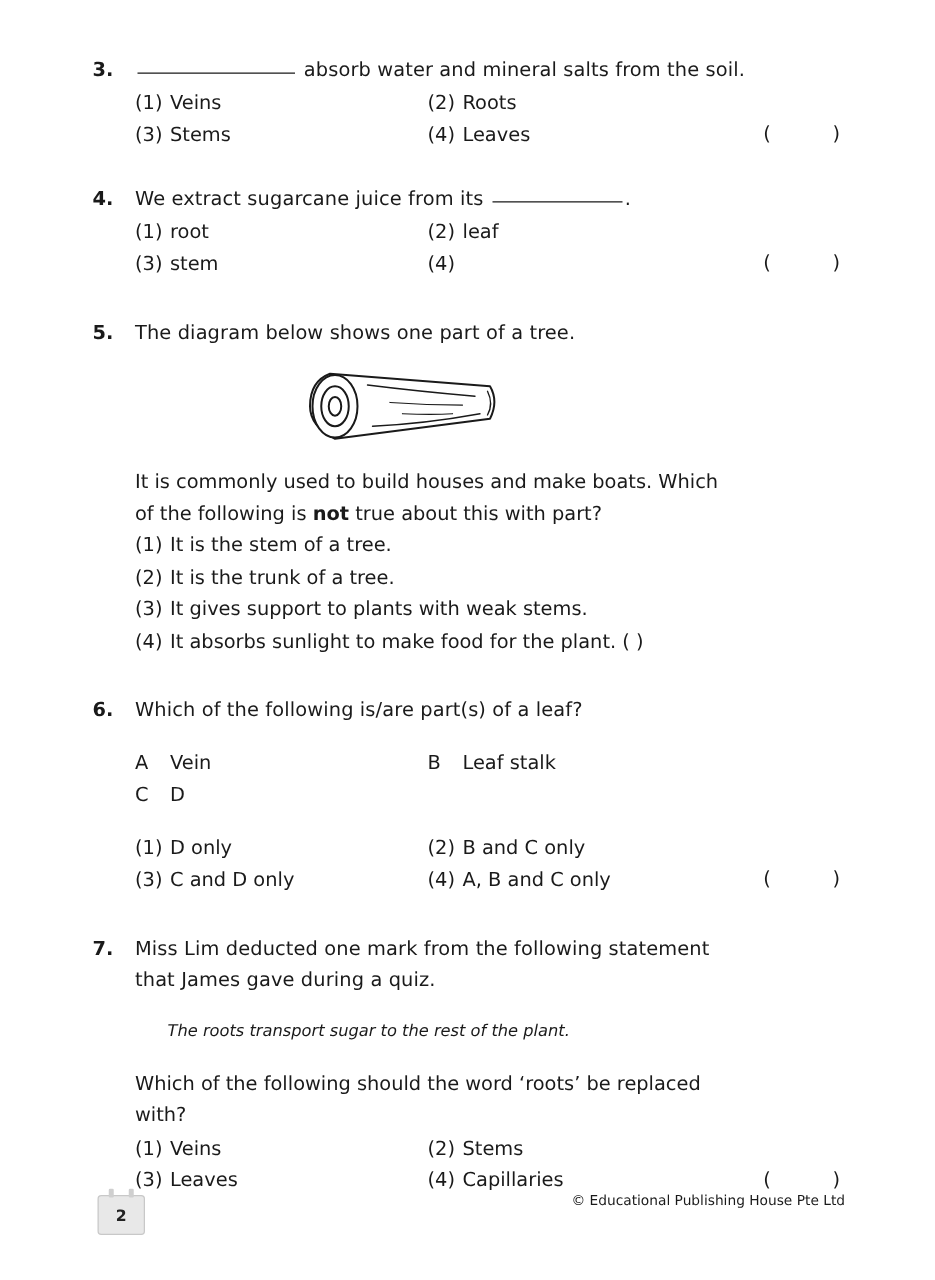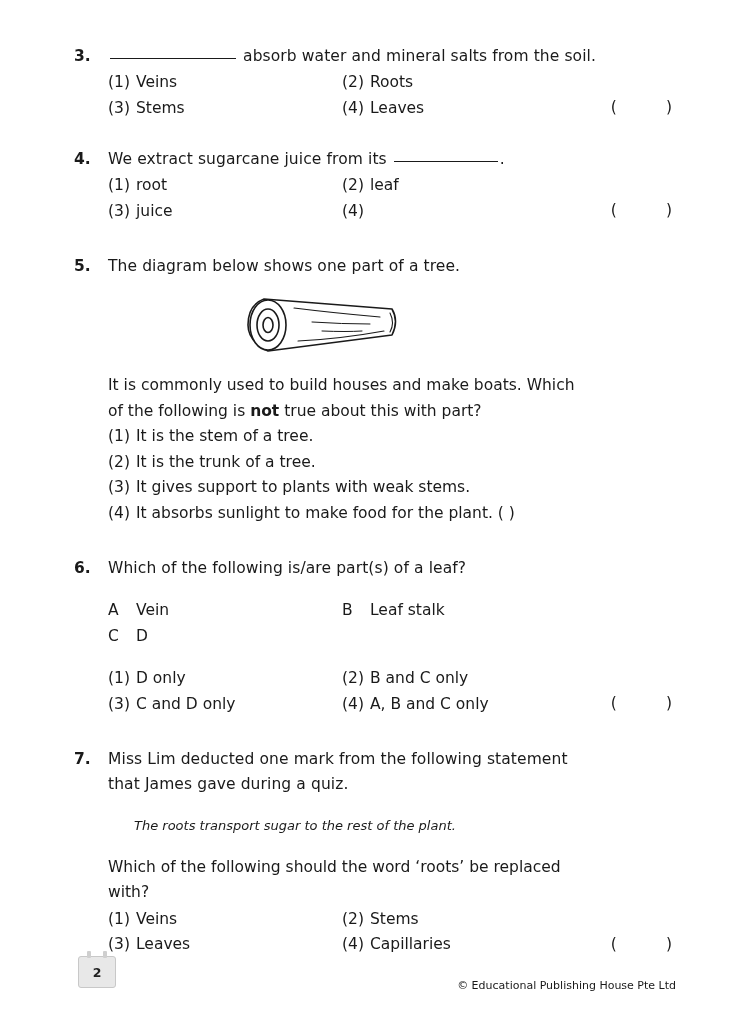--- a/index.html
+++ b/index.html
@@ -134,21 +134,21 @@
     top: -6px;
     right: 8px;
     width: 4px;
     height: 7px;
     background: #cfcfcf;
     border-radius: 1px;
   }
   .copyright {
     position: absolute;
     right: 72px;
-    bottom: 32px;
+    bottom: 57px;
     font-size: 11px;
     color: #1a1a1a;
     white-space: nowrap;
   }
   .bracket-row {
     position: relative;
   }
   .br-pair {
     position: absolute;
     right: 14px;
@@ -193,21 +193,21 @@
       <div class="stem">
         <span>We extract sugarcane juice from its </span><span class="blank short"></span><span>.</span>
       </div>
       <div class="bracket-row">
         <div class="opts">
           <div class="lab">(1)</div>
           <div class="txt">root</div>
           <div class="lab">(2)</div>
           <div class="txt">leaf</div>
           <div class="lab">(3)</div>
-          <div class="txt">juice</div>
+          <div class="txt">stem</div>
           <div class="lab">(4)</div>
         </div>
         <div class="br-pair" style="top:25px;">(          )</div>
       </div>
     </div>
   </div>
 
   <div class="spacer-lg"></div>
 
   <div class="q">

